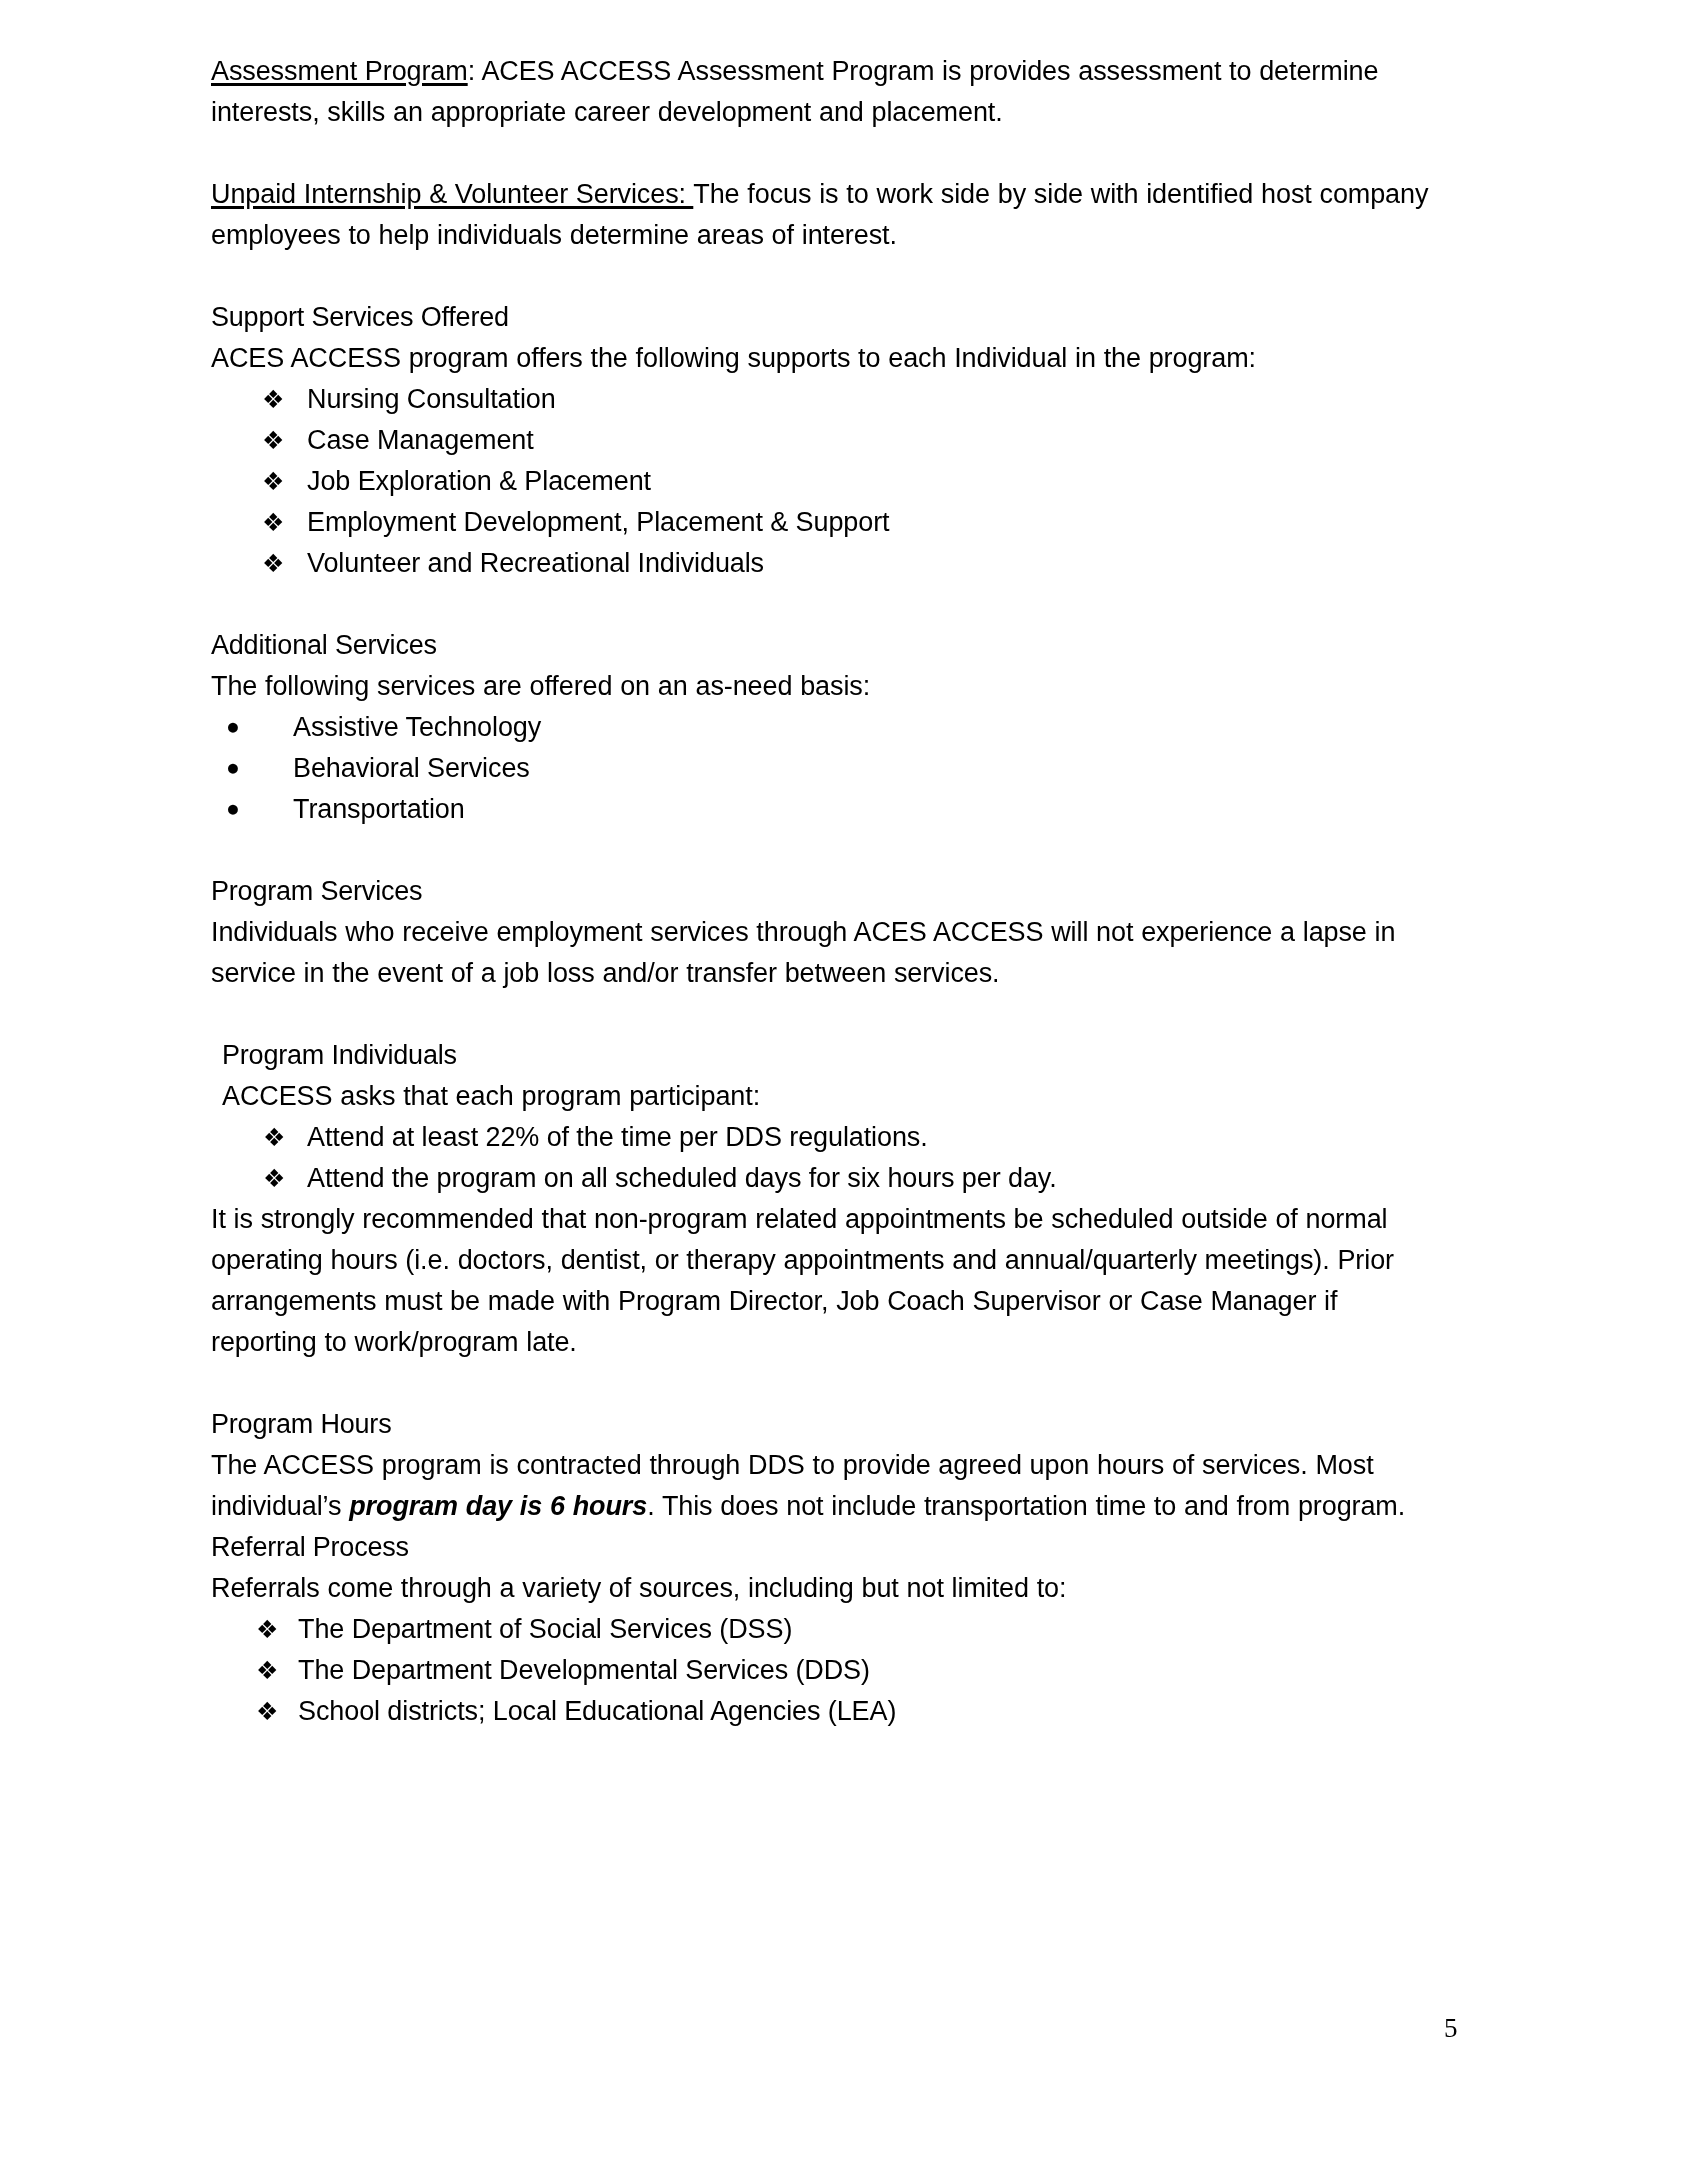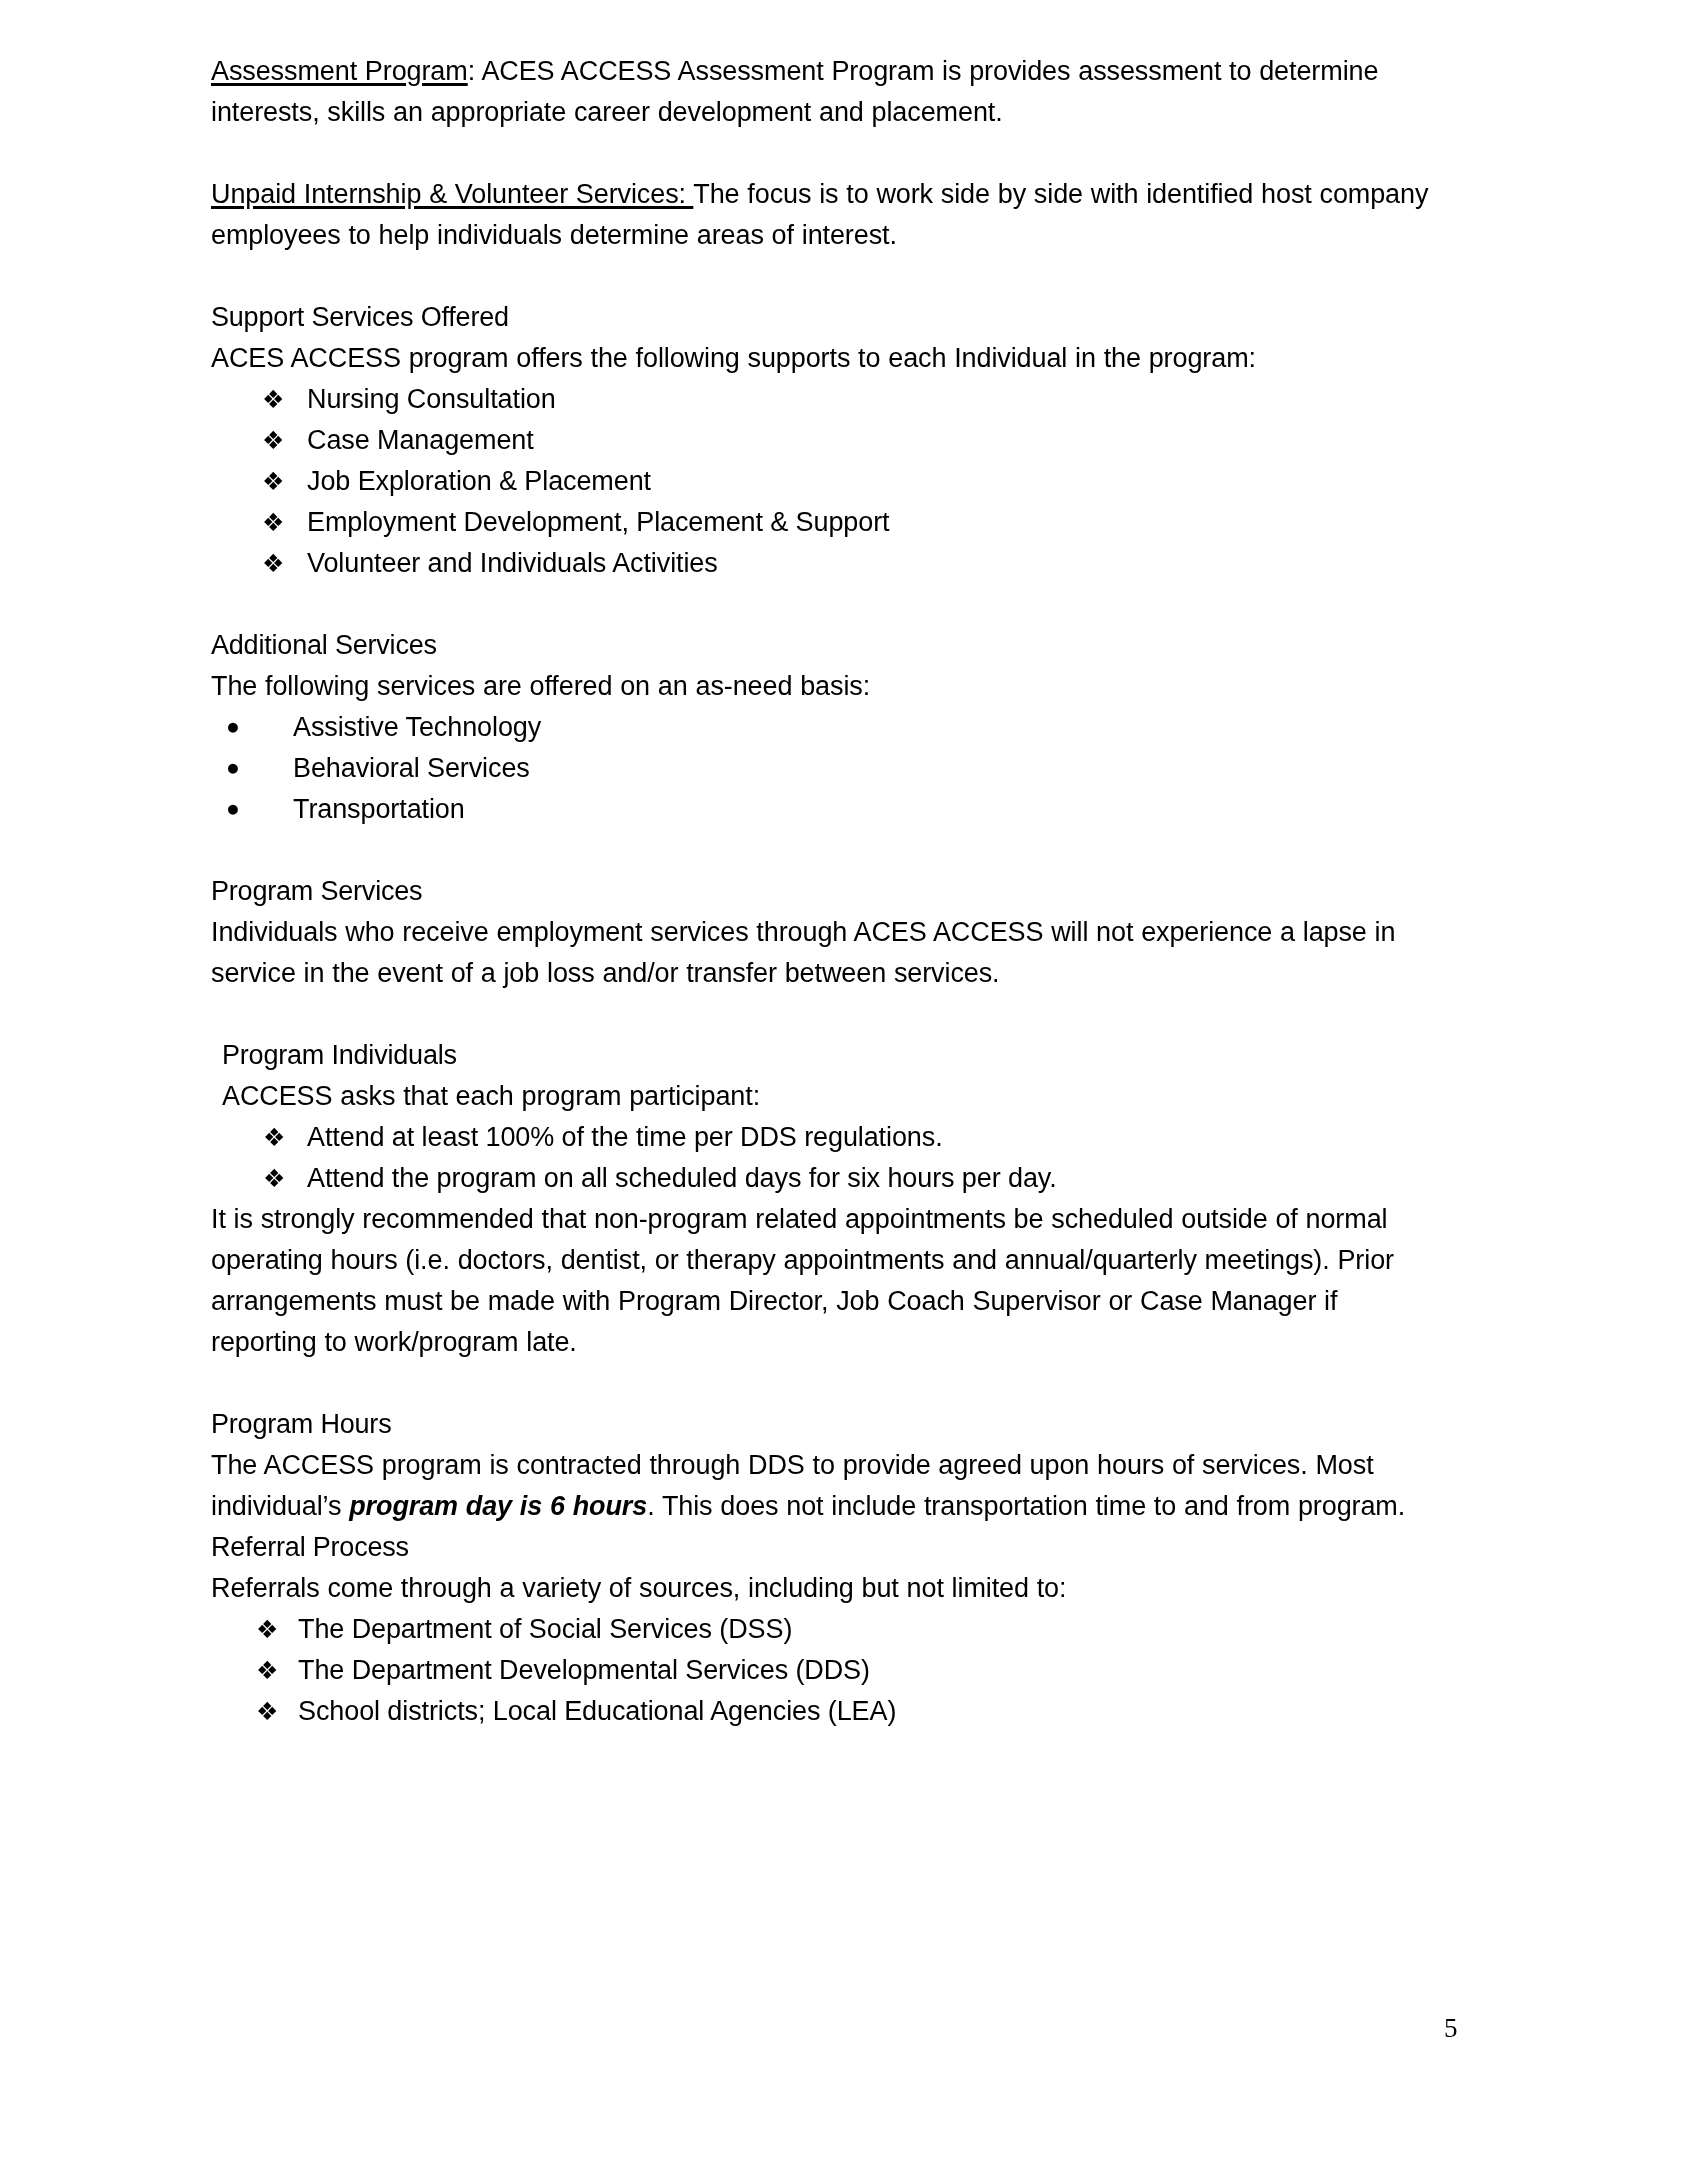--- a/index.html
+++ b/index.html
@@ -125,21 +125,21 @@
 
     <div class="gap-sm"></div>
 
     <p class="heading">Support Services Offered</p>
     <p class="para">ACES ACCESS program offers the following supports to each Individual in the program:</p>
     <ul class="dlist">
       <li><span class="bullet">❖</span><span>Nursing Consultation</span></li>
       <li><span class="bullet">❖</span><span>Case Management</span></li>
       <li><span class="bullet">❖</span><span>Job Exploration &amp; Placement</span></li>
       <li><span class="bullet">❖</span><span>Employment Development, Placement &amp; Support</span></li>
-      <li><span class="bullet">❖</span><span>Volunteer and Individuals Activities</span></li>
+      <li><span class="bullet">❖</span><span>Volunteer and Recreational Individuals</span></li>
     </ul>
 
     <div class="gap-sm"></div>
 
     <p class="heading">Additional Services</p>
     <p class="para">The following services are offered on an as-need basis:</p>
     <ul class="rlist">
       <li><span class="bullet">●</span><span>Assistive  Technology</span></li>
       <li><span class="bullet">●</span><span>Behavioral Services</span></li>
       <li><span class="bullet">●</span><span>Transportation</span></li>
@@ -149,21 +149,21 @@
 
     <p class="heading">Program Services</p>
     <p class="para">Individuals who receive employment services through ACES ACCESS will not experience a lapse in service in the event of a job loss and/or transfer between services.</p>
 
     <div class="gap-sm"></div>
 
     <div class="indent-block">
       <p class="heading">Program Individuals</p>
       <p class="para">ACCESS asks that each program participant:</p>
       <ul class="dlist">
-        <li><span class="bullet">❖</span><span>Attend at least 100% of the time per DDS regulations.</span></li>
+        <li><span class="bullet">❖</span><span>Attend at least 22% of the time per DDS regulations.</span></li>
         <li><span class="bullet">❖</span><span>Attend the program on all scheduled days for six hours per day.</span></li>
       </ul>
     </div>
     <p class="para">It is strongly recommended that non-program related appointments be scheduled outside of normal operating hours (i.e. doctors, dentist, or therapy appointments and annual/quarterly meetings). Prior arrangements must be made with Program Director, Job Coach Supervisor or Case Manager if reporting to work/program late.</p>
 
     <div class="gap-sm"></div>
 
     <p class="heading">Program Hours</p>
     <p class="para"><span>The ACCESS program is contracted through DDS to provide agreed upon hours of services. Most individual’s </span><b>program day is 6 hours</b><span>.  This does not include transportation time to and from program.</span></p>
 

